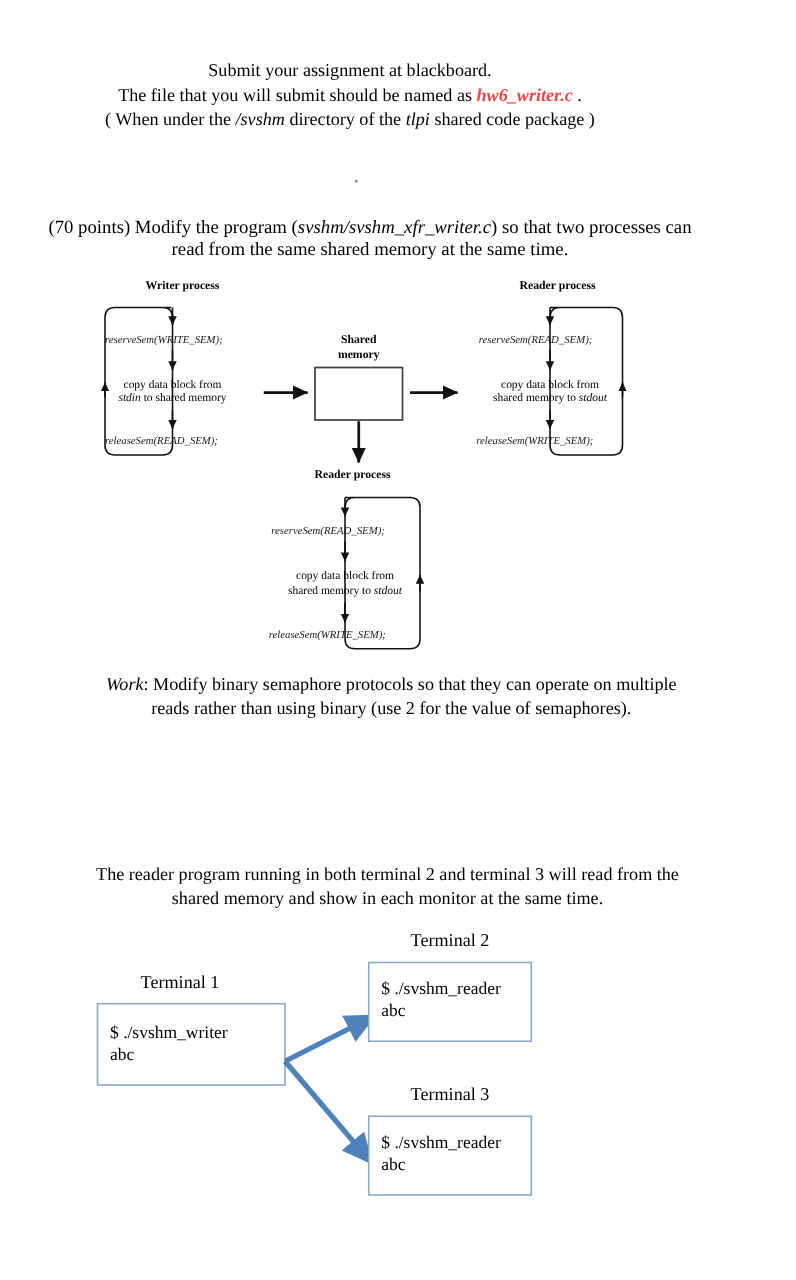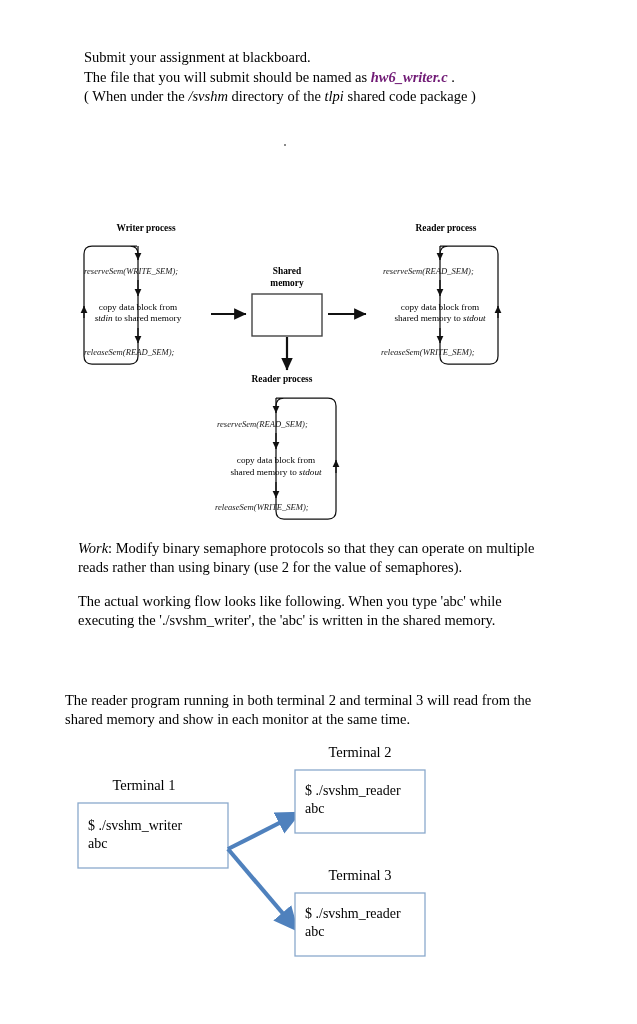--- a/index.html
+++ b/index.html
@@ -8,33 +8,33 @@
     background: #ffffff;
   }
   body {
     width: 637px;
     height: 1024px;
     position: relative;
     font-family: "Liberation Serif", "DejaVu Serif", serif;
     color: #000000;
     overflow: hidden;
   }
-  .page { position: relative; width: 637px; height: 756px; }
+  .page { position: relative; width: 637px; height: 756px; text-align: center; }
 
   
   .tblock { position: absolute; }
   .ln { white-space: nowrap; }
 
   .intro {
     left: 84px; top: 48px;
     font-size: 14.5px;
     line-height: 19.5px;
   }
   .intro .ln { white-space: nowrap; }
-  b.blue { color: #701a75; font-weight: bold; font-style: italic; }
+  b.blue { color: #ef4444; font-weight: bold; font-style: italic; }
   i.it { }
   b.bi { font-weight: normal; font-style: italic; }
 
   .dot {
     position: absolute;
     left: 284px; top: 144px;
     width: 2px; height: 2px;
     background: #8a8a8a;
   }
 
@@ -118,20 +118,21 @@
 <div class="page">
 
   <div class="tblock intro">
     <div class="ln">Submit your assignment at blackboard.</div>
     <div class="ln"><span>The file that you will submit should be named as </span><b class="blue">hw6_writer.c</b><span> .</span></div>
     <div class="ln"><span>( When under the </span><b class="bi">/svshm</b><span> directory of the </span><i class="it">tlpi</i><span> shared code package )</span></div>
   </div>
 
   <div class="dot"></div>
 
+  <div class="tblock prompt70"><span>(70 points) Modify the program (</span><i class="it">svshm/svshm_xfr_writer.c</i><span>) so that two processes can read from the same shared memory at the same time.</span></div>
 
   <div class="figure-top">
     <svg width="500" height="160" viewBox="0 0 500 160">
       <defs>
         <marker id="ahBlack" markerWidth="7" markerHeight="7" refX="5.4" refY="3" orient="auto" markerUnits="strokeWidth">
           <path d="M0,0.4 L5.6,3 L0,5.6 z" fill="#111"></path>
         </marker>
       </defs>
 
       <text class="svg-label-bold" x="76" y="13" text-anchor="middle">Writer process</text>
@@ -188,21 +189,20 @@
       <line x1="76" y1="65" x2="76" y2="81" stroke="#111" stroke-width="1.3" marker-end="url(#ahBlack2)"></line>
       <text class="svg-label-plain" x="76" y="95" text-anchor="middle">copy data block from</text>
       <text class="svg-label-plain" x="76" y="107" text-anchor="middle"><tspan>shared memory to </tspan><tspan font-style="italic">stdout</tspan></text>
       <line x1="76" y1="114" x2="76" y2="130" stroke="#111" stroke-width="1.3" marker-end="url(#ahBlack2)"></line>
       <text class="svg-label-ital" x="15" y="142">releaseSem(WRITE_SEM);</text>
     </svg>
   </div>
 
   <div class="tblock hint"><i class="it">Work</i><span>: Modify binary semaphore protocols so that they can operate on multiple reads rather than using binary (use 2 for the value of semaphores).</span></div>
 
-  <div class="tblock flowtext">The actual working flow looks like following. When you type 'abc' while executing the './svshm_writer', the 'abc' is written in the shared memory.</div>
 
   <div class="tblock readerpara">The reader program running in both terminal 2 and terminal 3 will read from the shared memory and show in each monitor at the same time.</div>
 
   <div class="figure-bottom">
     <svg width="420" height="240" viewBox="0 0 420 240">
       <defs>
         <marker id="ahBlue" markerWidth="6" markerHeight="6" refX="3.2" refY="3" orient="auto" markerUnits="strokeWidth">
           <path d="M0,0.2 L6,3 L0,5.8 z" fill="#4f81bd"></path>
         </marker>
       </defs>

